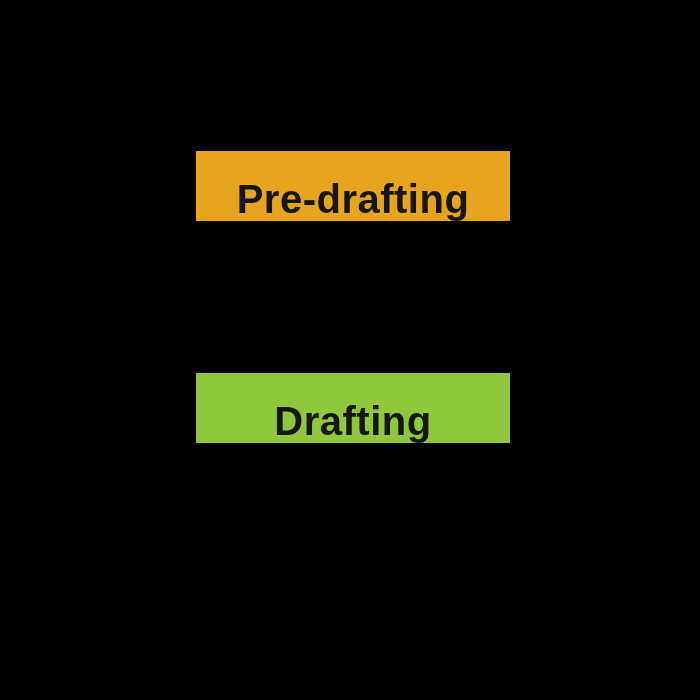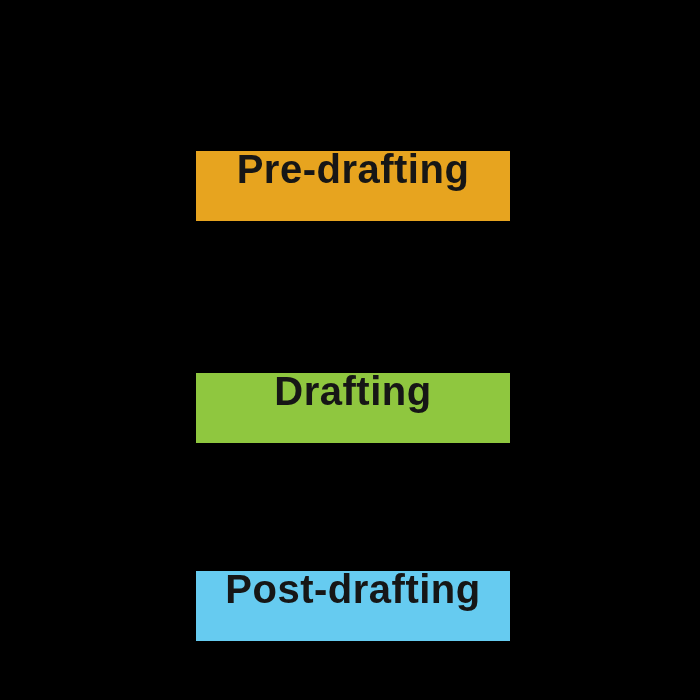--- a/index.html
+++ b/index.html
@@ -17,21 +17,21 @@
   }
   .stage-box {
     position: absolute;
     left: 193px;
     width: 320px;
     height: 76px;
     box-sizing: border-box;
     background: var(--c);
     border: 3px solid #000000;
     display: flex;
-    align-items: flex-start;
+    align-items: flex-end;
     justify-content: center;
   }
   
   .stage-box::before {
     content: "";
     position: absolute;
     top: -3px;          
     left: 5px;          
     width: 320px;
     height: 84px;       
@@ -57,17 +57,14 @@
 <div class="canvas">
 
   <div class="stage-box pos-1" style="--c: #E7A41F;">
     <span class="stage-label">Pre-drafting</span>
   </div>
 
   <div class="stage-box pos-2" style="--c: #8FC73F;">
     <span class="stage-label">Drafting</span>
   </div>
 
-  <div class="stage-box pos-3" style="--c: #66CBF0;">
-    <span class="stage-label">Post-drafting</span>
-  </div>
 
 </div>
 
 </body></html>

